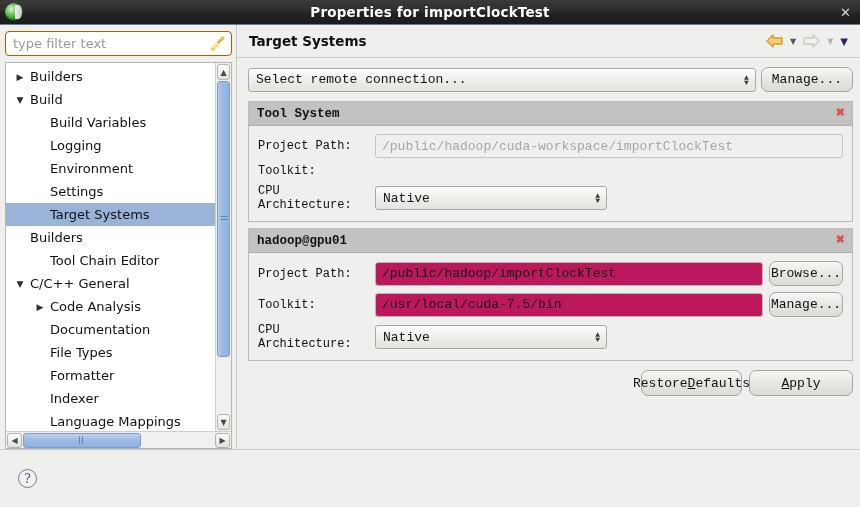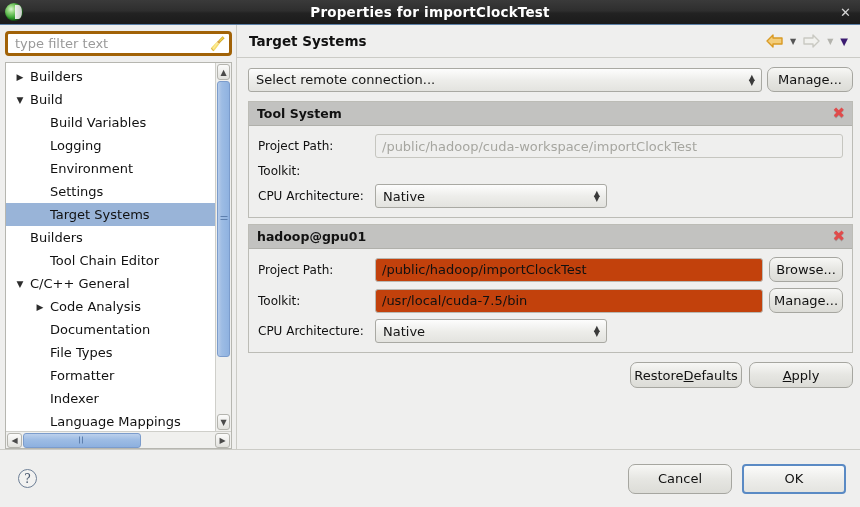--- a/index.html
+++ b/index.html
@@ -61,21 +61,21 @@
     width: 236px; min-width: 236px;
     background: #efefee;
     display: flex; flex-direction: column;
     padding: 6px 4px 0 5px;
   }
   .filter-wrap {
     position: relative; height: 25px; margin-bottom: 6px;
   }
   .filter-input {
     width: 100%; height: 25px;
-    border: 3px solid #a16207; border-radius: 4px;
+    border: 1px solid #a16207; border-radius: 4px;
     background: #ffffff;
     padding: 0 26px 0 7px;
     font-family: inherit; font-size: 13px; color: #222;
     outline: none;
   }
   .filter-input::placeholder { color: #9a9a9a; }
   .broom {
     position: absolute; right: 6px; top: 4px; width: 16px; height: 17px;
   }
   .tree-outer {
@@ -167,21 +167,21 @@
     padding: 0 12px 0 12px;
     border-bottom: 1px solid #cbcbc6;
   }
   .page-title { font-weight: bold; font-size: 13.5px; color: #111; }
   .hdr-nav { margin-left: auto; display: flex; align-items: center; gap: 7px; }
   .nav-arrow svg { display: block; }
   .caret { font-size: 8px; color: #555; }
   .caret.dim { color: #b3b3ad; }
   .menu-tri { font-size: 10px; color: #3b1b70; }
 
-  .page-body { flex: 1; min-height: 0; padding: 9px 7px 0 11px; display: flex; flex-direction: column; }
+  .page-body { flex: 1; min-height: 0; padding: 9px 7px 0 11px; display: flex; flex-direction: column; font-family: Liberation Mono, monospace; }
 
   .conn-row { display: flex; align-items: center; gap: 5px; margin-bottom: 9px; }
   .combo {
     position: relative; height: 24px;
     background: linear-gradient(to bottom, #fdfdfd 0%, #ededea 52%, #e3e3df 100%);
     border: 1px solid #a9a9a3; border-radius: 3px;
     display: flex; align-items: center;
     padding: 0 24px 0 7px;
     font-size: 13px; color: #151515; white-space: nowrap; overflow: hidden;
   }
@@ -216,34 +216,34 @@
     line-height: 1; letter-spacing: -1px;
     text-shadow: 0 1px 0 rgba(0,0,0,.18);
   }
   .group-body { padding: 8px 9px 9px 9px; }
   .frow { display: flex; align-items: center; margin-bottom: 6px; }
   .frow:last-child { margin-bottom: 0; }
   .flabel { width: 117px; min-width: 117px; font-size: 12px; color: #111; }
   .text {
     flex: 1; min-width: 0; height: 24px;
     border: 1px solid #b8b8b2; border-radius: 3px;
-    background: #c2410c; padding: 0 6px;
+    background: #be185d; padding: 0 6px;
     font-family: inherit; font-size: 13px; color: #111;
     display: flex; align-items: center; white-space: nowrap; overflow: hidden;
   }
   .text.disabled { background: #efefee; color: #a6a6a0; border-color: #c6c6c0; }
   .combo.arch { width: 232px; min-width: 232px; }
   .side-btn { margin-left: 6px; width: 74px; }
 
   .page-actions {
     display: flex; justify-content: flex-end; gap: 7px;
     padding: 3px 0 0 0;
   }
   .page-actions .btn { height: 26px; padding: 0 13px; }
-  .page-actions .btn.rd { width: 112px; }
+  .page-actions .btn.rd { width: 101px; }
   .page-actions .btn.ap { width: 104px; }
   u { text-decoration: underline; }
 
   
   .footer {
     height: 58px; min-height: 58px;
     border-top: 1px solid #cbcbc6;
     display: flex; align-items: center;
     padding: 0 14px 0 18px;
   }
@@ -486,19 +486,15 @@
               <span>pply</span>
             </button>
         </div>
 
       </div>
     </div>
   </div>
 
   <div class="footer">
     <div class="help-icon">?</div>
-    <div class="footer-btns">
-      <button class="btn">Cancel</button>
-      <button class="btn default">OK</button>
-    </div>
   </div>
 
 </div>
 
 </body></html>

